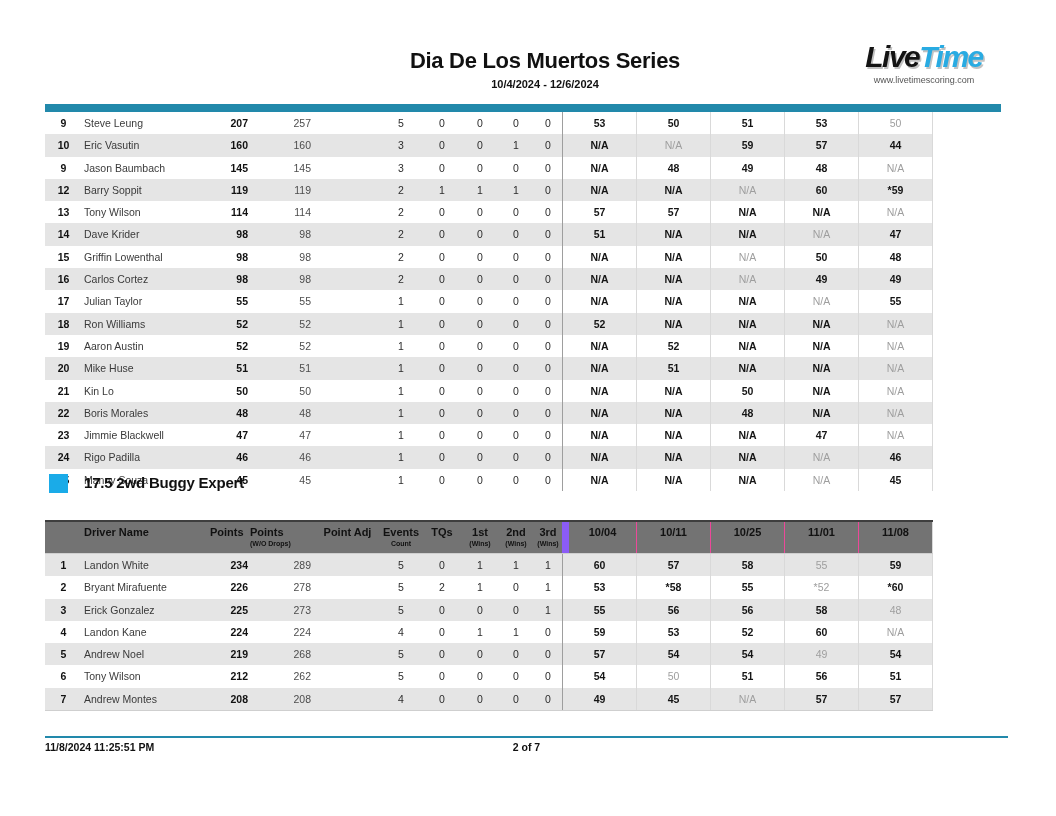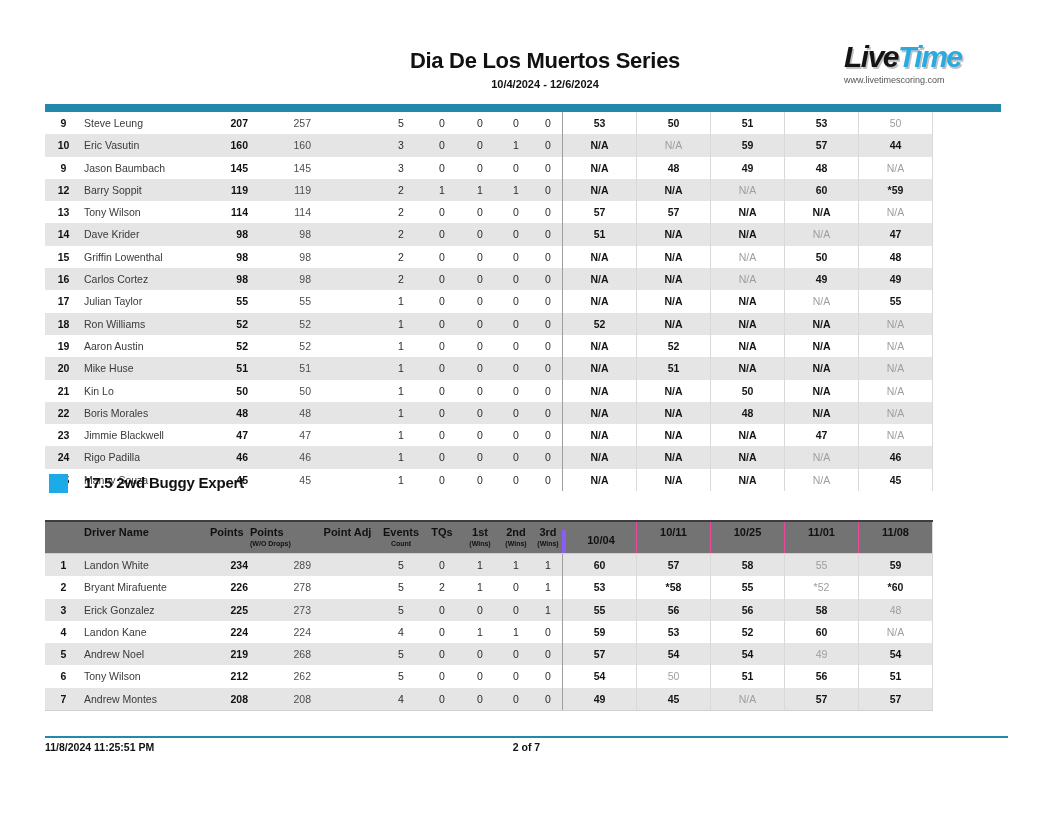--- a/index.html
+++ b/index.html
@@ -4,21 +4,21 @@
 <style>
   html,body { margin:0; padding:0; background:#fff; }
   .page { position:relative; width:1056px; height:816px; background:#fff; overflow:hidden;
           font-family:"Liberation Sans", sans-serif; color:#1a1a1a; }
 
   
   .title { position:absolute; top:48px; left:45px; width:1000px; text-align:center;
            font-size:22px; font-weight:700; letter-spacing:-0.3px; color:#111; }
   .subtitle { position:absolute; top:78px; left:45px; width:1000px; text-align:center;
               font-size:11px; font-weight:700; color:#111; }
-  .logo { position:absolute; top:42px; right:52px; width:160px; text-align:left; }
+  .logo { position:absolute; top:42px; right:52px; width:160px; text-align:center; }
   .logo-text { font-style:italic; font-weight:700; font-size:30px; letter-spacing:-1.5px;
                line-height:30px; text-shadow:1.5px 1.5px 0 #c2c2c2; white-space:nowrap; }
   .logo-live { color:#141414; }
   .logo-time { color:#29abe2; }
   .logo-url { margin-top:3px; font-size:9px; color:#555; }
   .tealbar { position:absolute; left:45px; top:104px; width:956px; height:8px; background:#2289ab; }
 
   
   .tbl { position:absolute; left:45px; width:888px; font-size:10.5px; }
   .tbl-top { top:112px; }
@@ -44,21 +44,21 @@
           grid-template-columns:37px 128px 40px 65px 65px 42px 40px 36px 36px 28px 74px 74px 74px 74px 75px;
           height:31px; border-top:2px solid #3e3e3e; border-bottom:1px solid #cfcfcf;
           box-sizing:content-box; background:#737373; }
   .hcell { display:flex; flex-direction:column; justify-content:flex-start; padding-top:5px;
            font-weight:700; color:#111; font-size:11px; line-height:11px; white-space:nowrap; overflow:hidden; }
   .hcell .sub { font-size:7px; line-height:8px; margin-top:2px; }
   .h-left { align-items:flex-start; padding-left:2px; }
   .h-right { align-items:flex-start; padding-right:4px; }
   .h-center { align-items:center; }
   .h-score { border-left:1px solid #ec4899; }
-  .h-score.sep { border-left:4px solid #8b5cf6;margin-top:8px; }
+  .h-score.sep { border-left:7px solid #8b5cf6; }
   .h-score.last { border-right:1px solid #d9d9d9; }
   .tbl-bottom .rows { border-bottom:1px solid #cfcfcf; }
 
   
   .section { position:absolute; left:45px; top:474px; display:flex; }
   .swatch { width:19px; height:19px; background:#1aabe8; margin-left:4px; }
   .section-label { margin-left:16px; font-size:15px; font-weight:700; color:#111; letter-spacing:-0.2px; }
 
   
   .footer-rule { position:absolute; left:45px; top:736px; width:963px; height:2px; background:#2289ab; }

